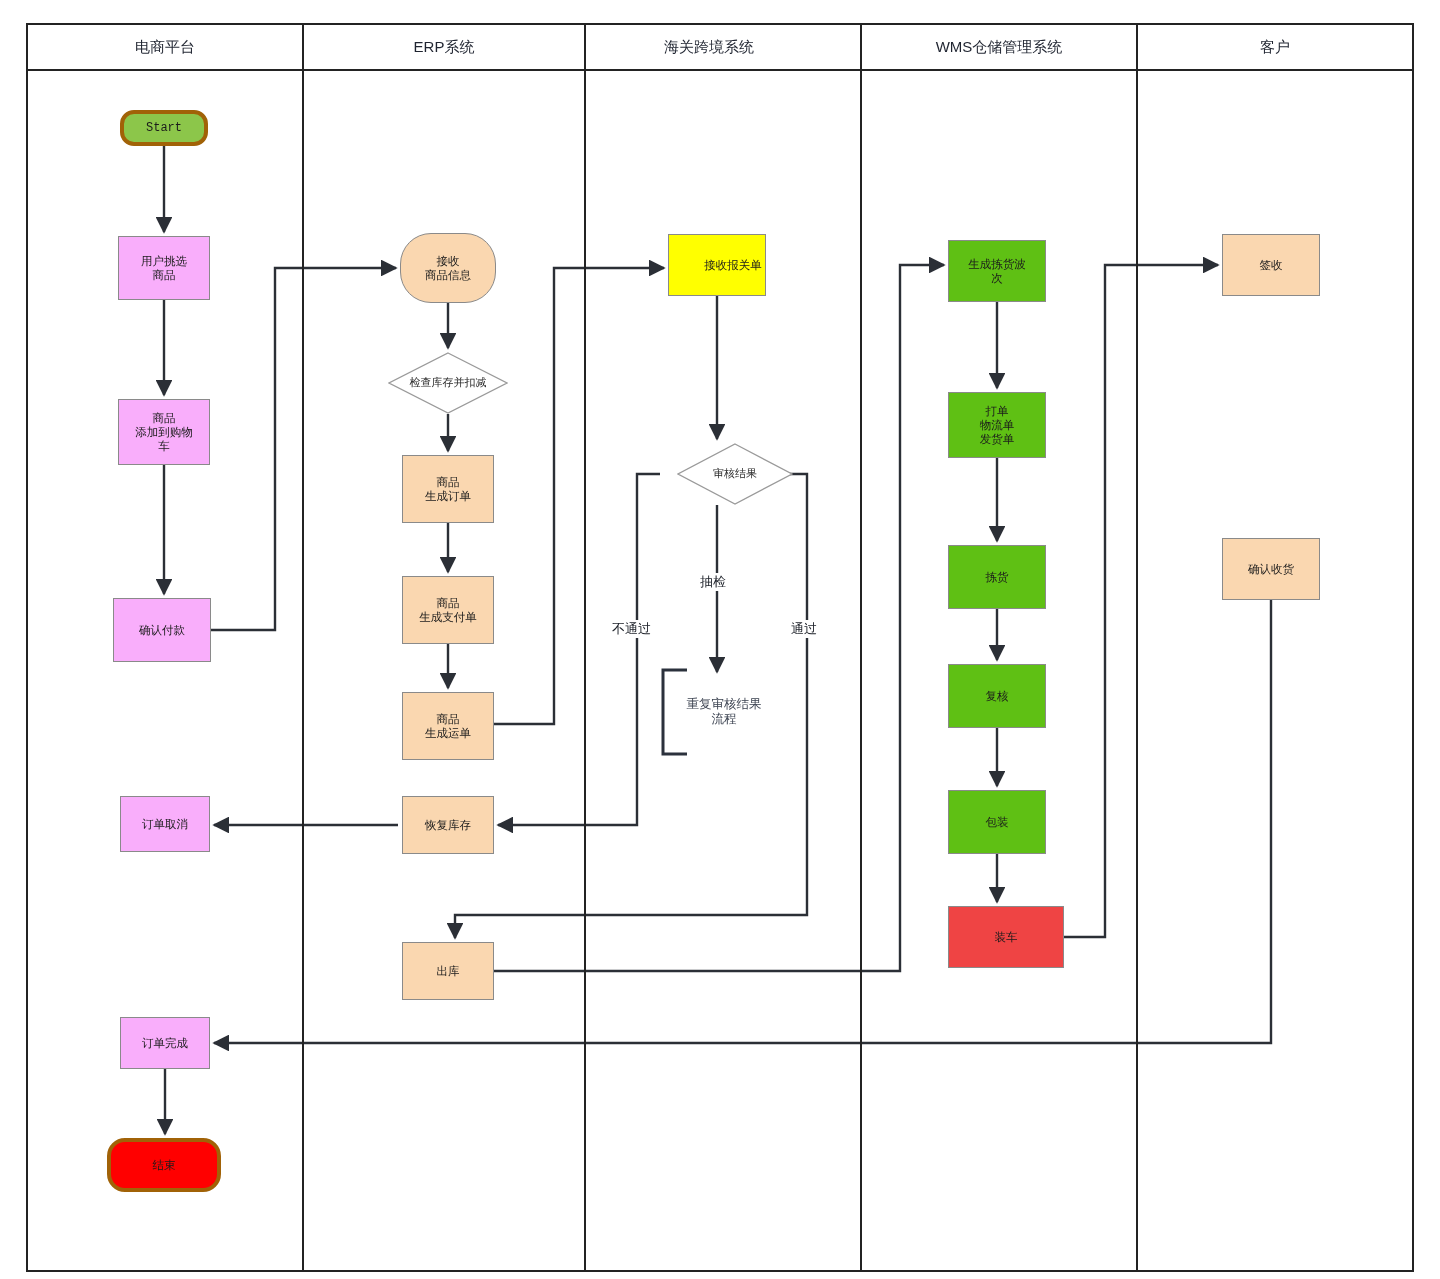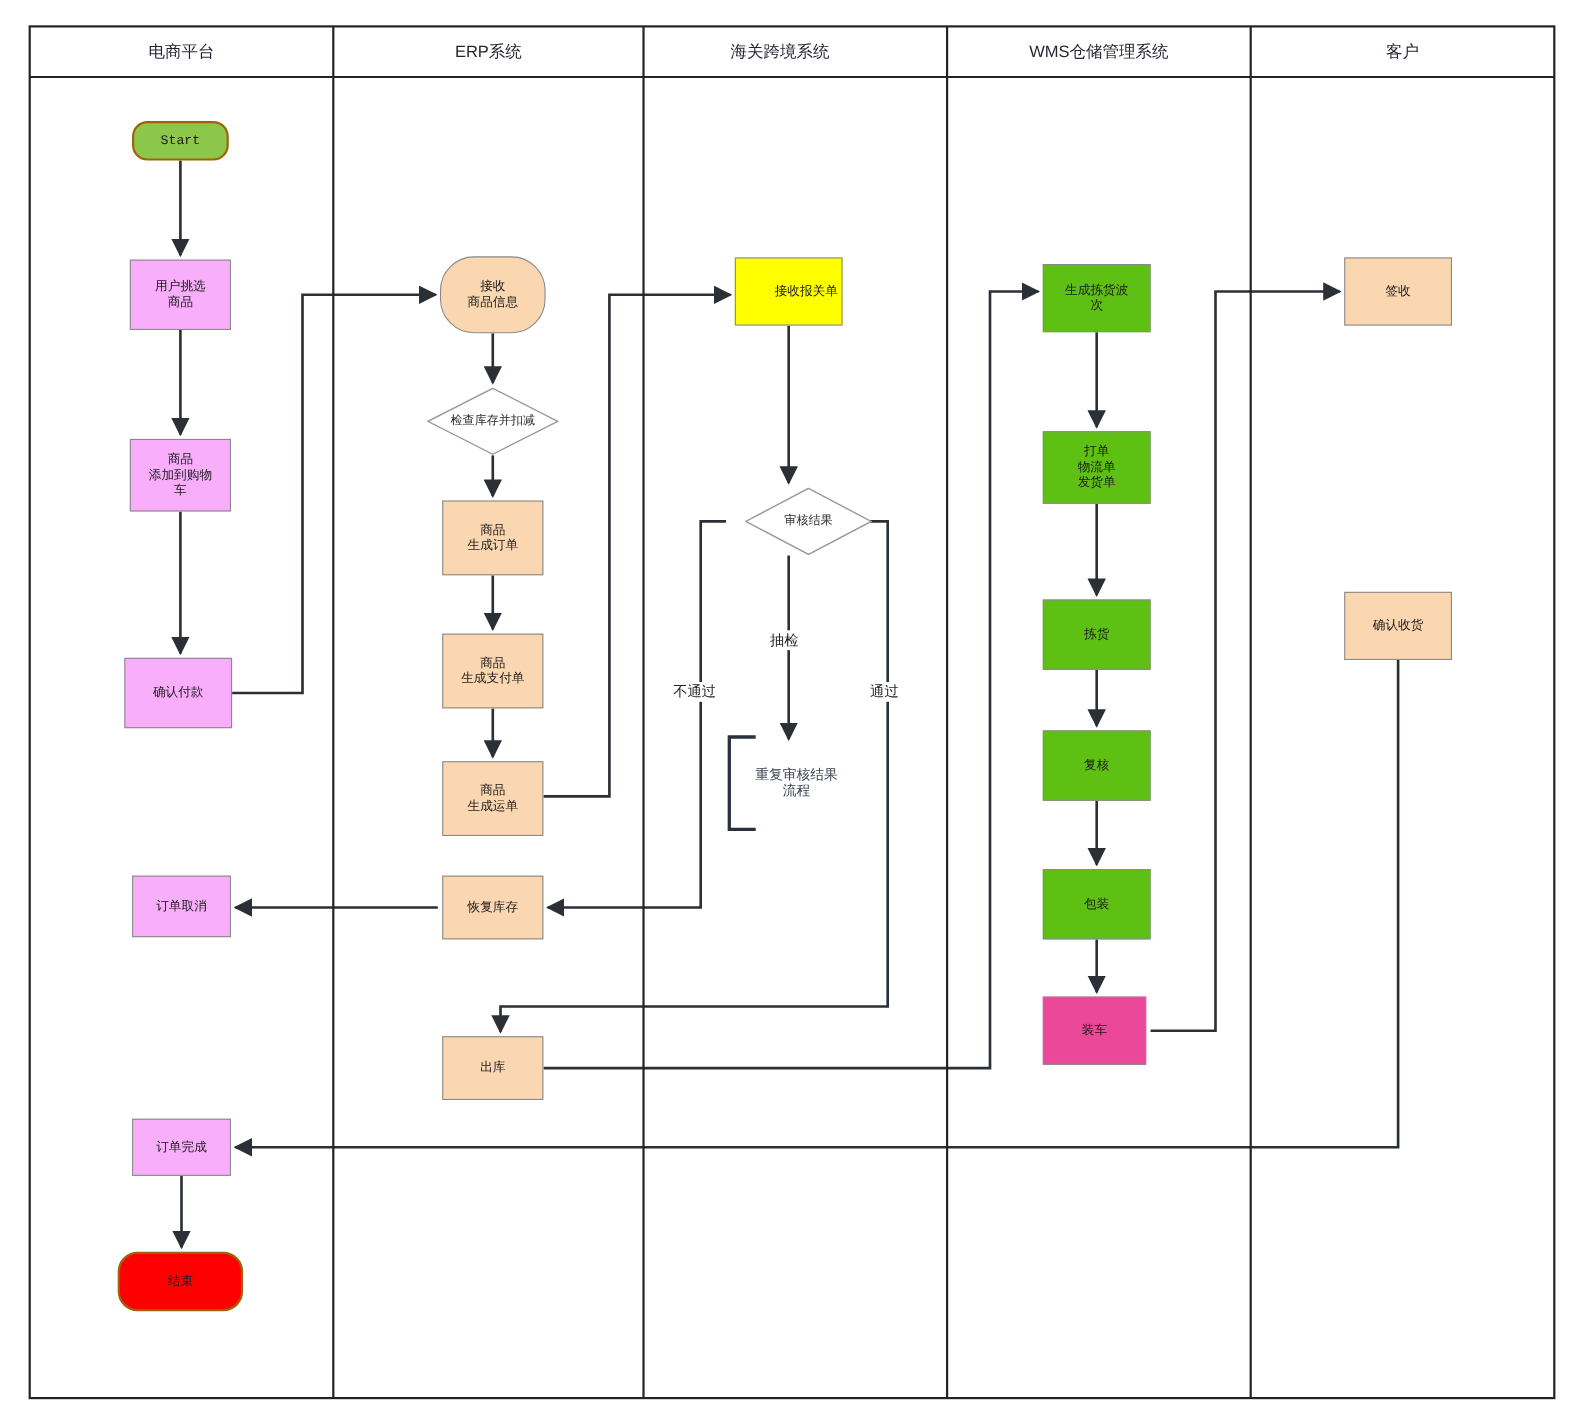--- a/index.html
+++ b/index.html
@@ -5,21 +5,21 @@
   html,body{margin:0;padding:0;background:#ffffff;}
   body{font-family:"Liberation Sans","DejaVu Sans",sans-serif;}
   #canvas{position:relative;width:1440px;height:1279px;background:#ffffff;overflow:hidden;}
   #wires{position:absolute;left:0;top:0;width:1440px;height:1279px;}
   .lane-head{position:absolute;display:flex;align-items:center;justify-content:center;
              font-size:15px;color:#1f2430;background:#ffffff;}
   .node{position:absolute;box-sizing:border-box;display:flex;align-items:center;
         justify-content:center;text-align:center;line-height:1.22;color:#1b1b1b;
         font-size:11.5px;font-family:"Liberation Serif","DejaVu Serif",serif;}
   .n-rect{border:1px solid #8a8a8a;}
-  .n-term{border:2px solid #a16207;border-radius:14px;}
+  .n-term{border:4px solid #a16207;border-radius:14px;}
   .n-term.mono{font-family:"Liberation Mono","DejaVu Sans Mono",monospace;font-size:12px;}
   .n-diamond{border:none;background:transparent;}
   .n-diamond span{position:relative;z-index:2;font-size:11px;color:#2b2b2b;
                   font-family:"Liberation Serif","DejaVu Serif",serif;}
   .n-bracket{border:none;background:transparent;font-size:12.5px;color:#3b4250;}
   .edge-label{position:absolute;font-size:13px;color:#20242c;background:#ffffff;
               font-family:"Liberation Sans","DejaVu Sans",sans-serif;padding:0 2px;white-space:nowrap;}
 </style>
 </head>
 <body>
@@ -157,21 +157,21 @@
   </div>
   <div class="node n-rect" style="left:948px;top:545px;width:98px;height:64px;background:#5fc014;">
     <span class="mtxt">拣货</span>
   </div>
   <div class="node n-rect" style="left:948px;top:664px;width:98px;height:64px;background:#5fc014;">
     <span class="mtxt">复核</span>
   </div>
   <div class="node n-rect" style="left:948px;top:790px;width:98px;height:64px;background:#5fc014;">
     <span class="mtxt">包装</span>
   </div>
-  <div class="node n-rect" style="left:948px;top:906px;width:94px;height:62px;background:#ec4899;justify-content:center;">
+  <div class="node n-rect" style="left:948px;top:906px;width:116px;height:62px;background:#ef4444;justify-content:center;">
     <span class="mtxt">装车</span>
   </div>
 
   <div class="node n-rect" style="left:1222px;top:234px;width:98px;height:62px;background:#fad7b0;">
     <span class="mtxt">签收</span>
   </div>
   <div class="node n-rect" style="left:1222px;top:538px;width:98px;height:62px;background:#fad7b0;">
     <span class="mtxt">确认收货</span>
   </div>
 

